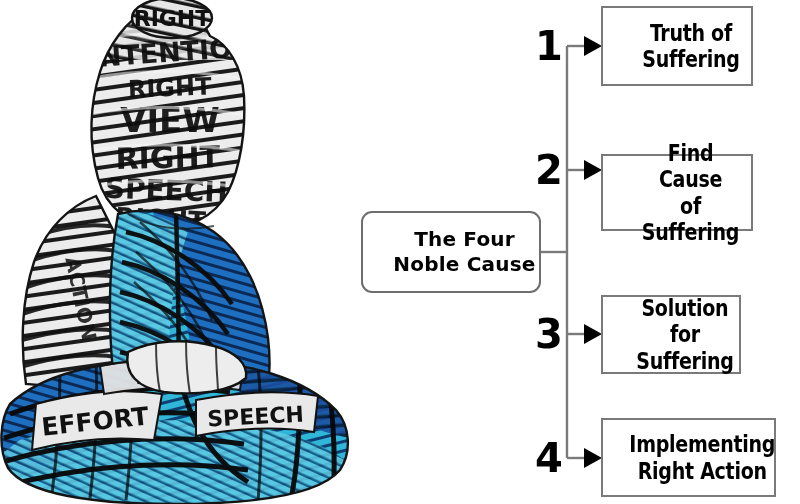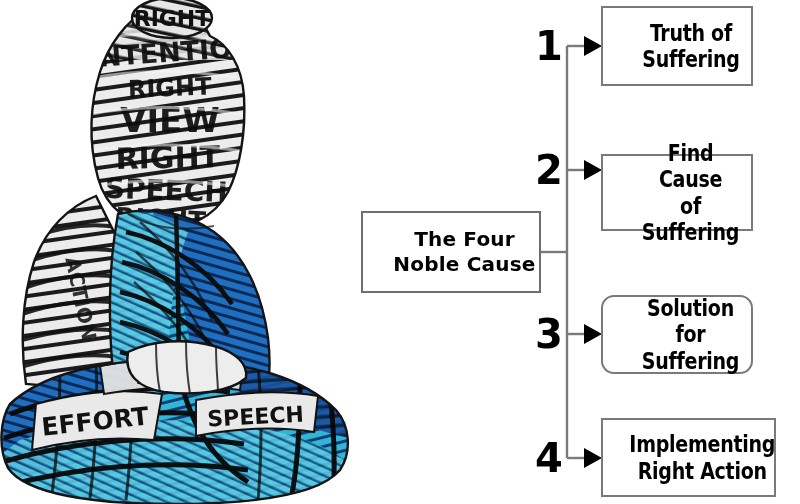--- a/index.html
+++ b/index.html
@@ -298,21 +298,21 @@
         <path d="M215,458 L235,458"></path>
       </g>
       <g fill="#000000">
         <polygon points="232,36 250,46 232,56"></polygon>
         <polygon points="232,160 250,170 232,180"></polygon>
         <polygon points="232,324 250,334 232,344"></polygon>
         <polygon points="232,448 250,458 232,468"></polygon>
       </g>
     </svg>
 
-    <div class="node-box center-box" style="left:9px; top:211px; width:180px; height:82px;">
+    <div class="node-box center-box" style="left:9px; top:211px; width:180px; height:82px;border-radius:11px;">
       <div>
         <div>The Four</div>
         <div>Noble Cause</div>
       </div>
     </div>
 
     <div class="step-number" style="left:180px; top:26px;">1</div>
     <div class="step-number" style="left:180px; top:150px;">2</div>
     <div class="step-number" style="left:180px; top:314px;">3</div>
     <div class="step-number" style="left:180px; top:438px;">4</div>
@@ -324,21 +324,21 @@
       </div>
     </div>
 
     <div class="node-box truth-box" style="left:249px; top:132px; width:152px; height:77px;margin-top:22px;">
       <div class="inner">
         <div>Find Cause</div>
         <div>of Suffering</div>
       </div>
     </div>
 
-    <div class="node-box truth-box" style="left:249px; top:295px; width:152px; height:79px;border-radius:13px;">
+    <div class="node-box truth-box" style="left:249px; top:295px; width:140px; height:79px;">
       <div class="inner">
         <div>Solution for</div>
         <div>Suffering</div>
       </div>
     </div>
 
     <div class="node-box truth-box" style="left:249px; top:418px; width:175px; height:79px;">
       <div class="inner">
         <div>Implementing</div>
         <div>Right Action</div>

